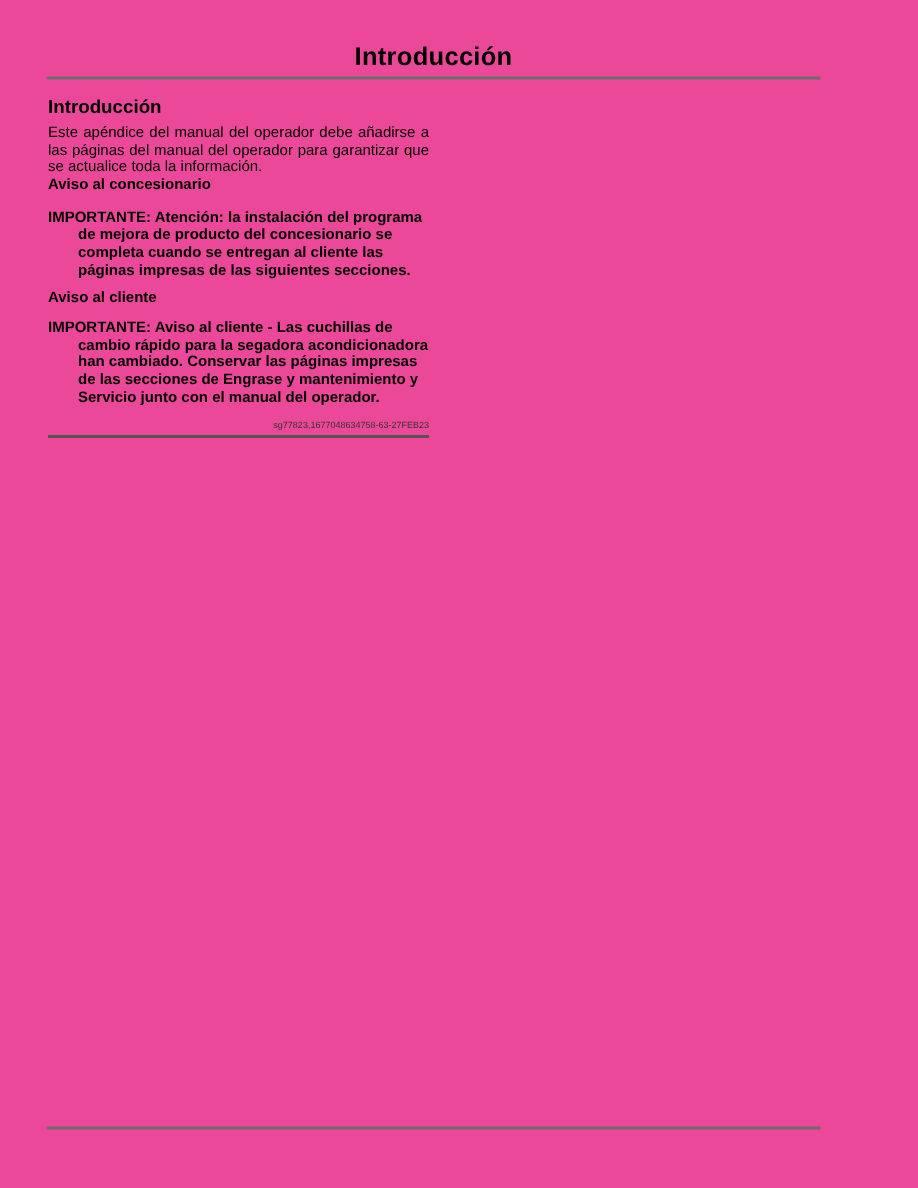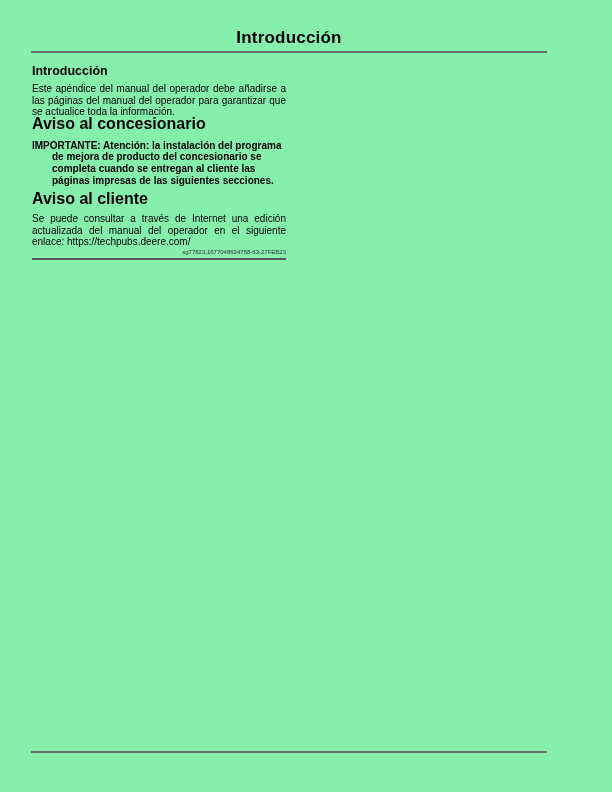--- a/index.html
+++ b/index.html
@@ -4,21 +4,21 @@
 <style>
   html, body {
     margin: 0;
     padding: 0;
     background: #ffffff;
   }
   .page {
     position: relative;
     width: 612px;
     height: 792px;
-    background: #86efac;
+    background: #ec4899;
     font-family: "Liberation Sans", sans-serif;
     color: #000000;
     overflow: hidden;
   }
   .header-title {
     position: absolute;
     top: 28px;
     left: 31px;
     width: 516px;
     text-align: center;
@@ -49,21 +49,21 @@
   p.body {
     font-size: 10px;
     line-height: 11.6px;
     text-align: justify;
     margin: 0;
   }
   .para-intro   { margin-bottom: 6px; }
   .para-print   { margin-bottom: 7px; }
   .para-online  { margin-bottom: 2px; }
   .subhead {
-    font-size: 16px;
+    font-size: 10px;
     font-weight: bold;
     line-height: 11px;
     margin: 0;
   }
   .subhead-dealer   { margin-bottom: 11px; }
   .subhead-customer { margin-bottom: 9px; }
   .important-block {
     font-size: 10px;
     font-weight: bold;
     line-height: 11.6px;
@@ -110,22 +110,22 @@
 
     <p class="body para-intro">Este apéndice del manual del operador debe añadirse a las páginas del manual del operador para garantizar que se actualice toda la información.</p>
 
     <h3 class="subhead subhead-dealer">Aviso al concesionario</h3>
 
     <p class="important-block important-dealer">IMPORTANTE: Atención: la instalación del programa de mejora de producto del concesionario se completa cuando se entregan al cliente las páginas impresas de las siguientes secciones.</p>
 
 
     <h3 class="subhead subhead-customer">Aviso al cliente</h3>
 
+    <p class="important-block important-customer">IMPORTANTE: Aviso al cliente - Las cuchillas de cambio rápido para la segadora acondicionadora han cambiado. Conservar las páginas impresas de las secciones de Engrase y mantenimiento y Servicio junto con el manual del operador.</p>
 
-    <p class="body para-online">Se puede consultar a través de Internet una edición actualizada del manual del operador en el siguiente enlace: https://techpubs.deere.com/</p>
 
     <div class="ref-code">sg77823,1677048634758-63-27FEB23</div>
 
     <div class="section-rule"></div>
 
   </div>
 
   <div class="footer-rule"></div>
 
 </div>

